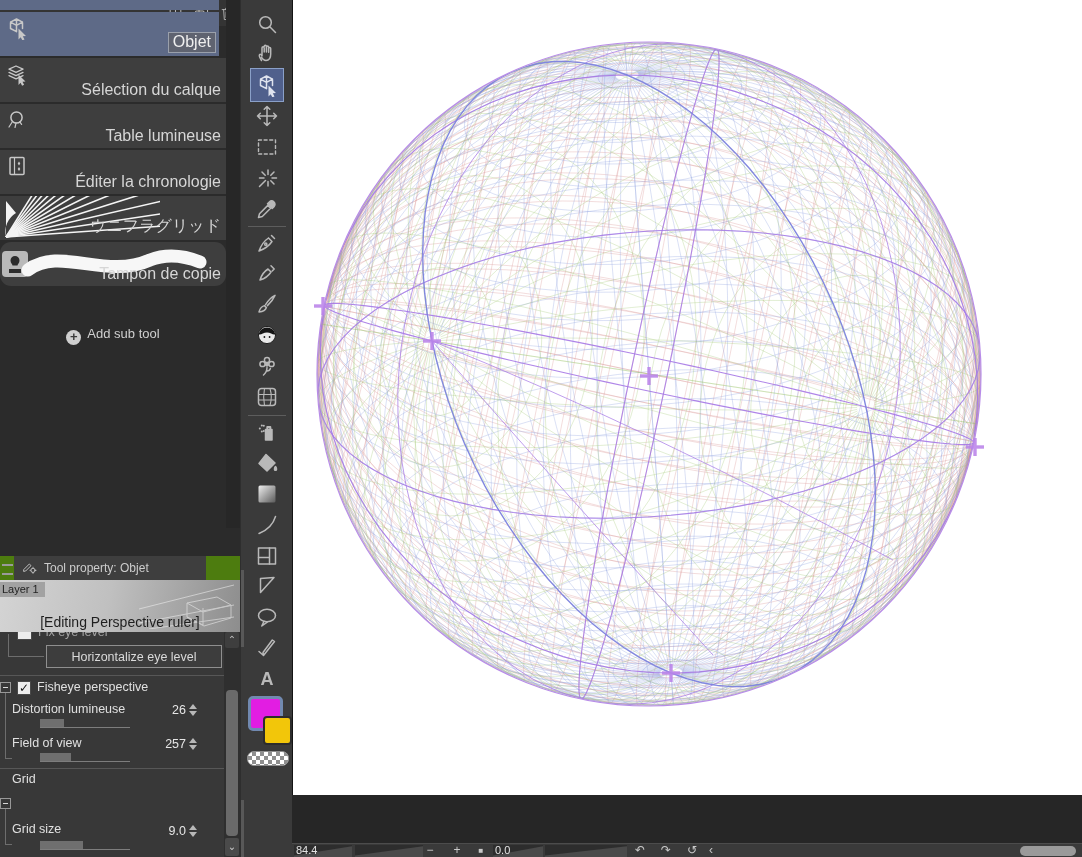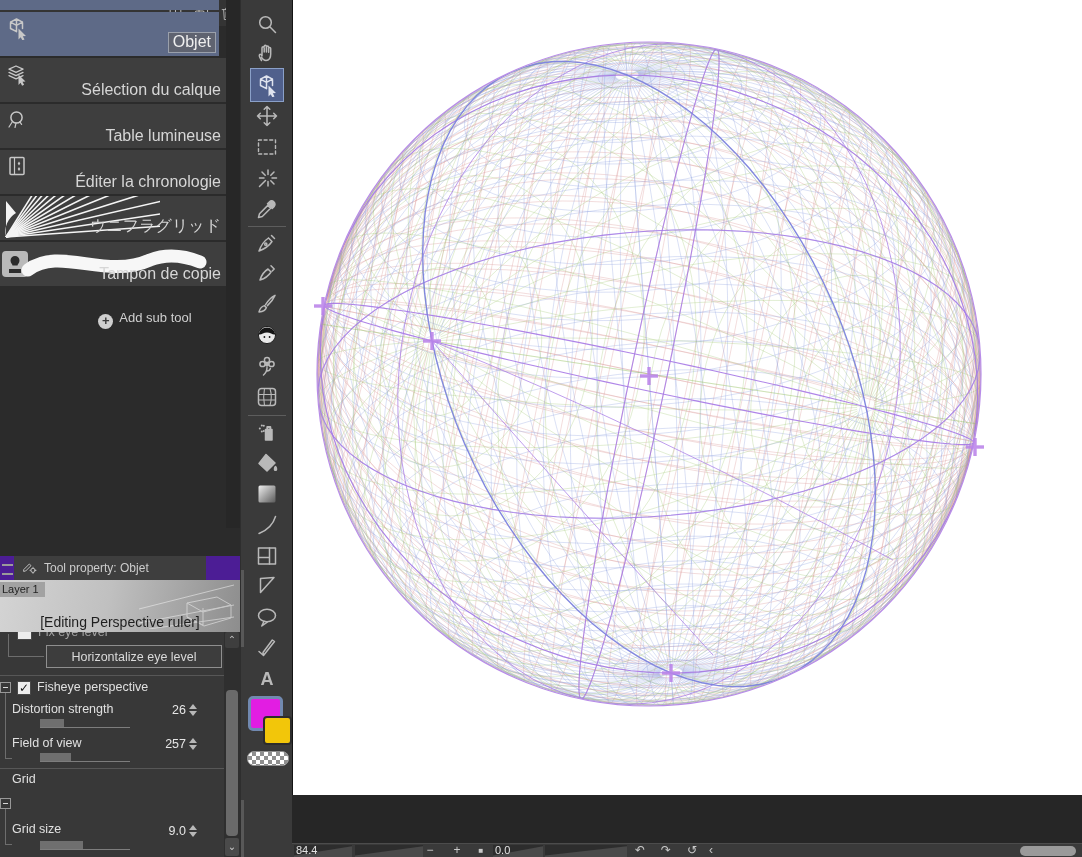--- a/index.html
+++ b/index.html
@@ -12,28 +12,28 @@
   #subtool-panel{left:0;top:0;width:240px;height:556px;background:#2b2b2b;}
   #subtool-gutter{left:226px;top:0;width:14px;height:528px;background:#272727;}
   .st-row{position:absolute;left:0;width:226px;height:44px;background:#3e3e3e;}
   .st-row.sel{background:#5e6a87;width:219px;}
   .st-partial{left:0;top:0;width:219px;height:10px;background:#5e6a87;}
   .st-icon{position:absolute;left:5px;top:4px;width:24px;height:24px;color:#c8c8c8;}
   .st-icon svg{width:24px;height:24px;}
   .st-label{position:absolute;right:5px;bottom:3px;font-size:16px;color:#d6d6d6;white-space:nowrap;}
   .st-label.badge{background:#5f6370;border:1px solid #9aa0ab;padding:0 4px 1px 4px;color:#efefef;right:3px;}
   .st-thumb{position:absolute;left:0;top:0;height:44px;}
-  #add-subtool{left:0;top:306px;width:226px;height:24px;text-align:center;font-size:13px;color:#cfcfcf;line-height:24px;cursor:default;padding-left:32px;}
+  #add-subtool{left:0;top:322px;width:226px;height:24px;text-align:center;font-size:13px;color:#cfcfcf;line-height:24px;cursor:default;}
   #add-subtool .plus{display:inline-block;vertical-align:-3px;margin-right:6px;width:15px;height:15px;border-radius:50%;background:#cfcfcf;color:#3a3a3a;font-size:13px;line-height:14px;font-weight:bold;text-align:center;}
   #st-footer{left:0;top:528px;width:240px;height:26px;background:#343434;display:flex;justify-content:flex-end;align-items:center;gap:9px;padding-right:4px;box-sizing:border-box;}
   #st-footer .f-icon{width:17px;height:17px;color:#b5b5b5;}
   #st-footer svg{width:17px;height:17px;}
   
   #tool-property{left:0;top:556px;width:240px;height:301px;background:#383838;}
-  #tp-header{position:absolute;left:0;top:0;width:240px;height:24px;background:#4c1d95;}
+  #tp-header{position:absolute;left:0;top:0;width:240px;height:24px;background:#4d7c0f;}
   #tp-menu{position:absolute;left:2px;top:8px;width:11px;height:7px;border-top:2px solid #9a9a9a;border-bottom:2px solid #9a9a9a;}
   #tp-tab{position:absolute;left:14px;top:0;height:24px;width:192px;background:#3e3e3e;}
   #tp-tab .t-icon{position:absolute;left:8px;top:4px;width:16px;height:16px;color:#c0c0c0;}
   #tp-tab .t-icon svg{width:16px;height:16px;}
   #tp-tab .t-label{position:absolute;left:30px;top:5px;font-size:12px;color:#cccccc;white-space:nowrap;}
   #tp-banner{position:absolute;left:0;top:24px;width:240px;height:52px;background:linear-gradient(100deg,#d4d4d4 0%,#c0c0c0 45%,#8d8d8d 100%);overflow:hidden;}
   #tp-banner .layer-badge{position:absolute;left:0;top:2px;background:#a2a2a2;color:#232323;font-size:11px;padding:1px 6px 2px 2px;}
   #tp-banner .caption{position:absolute;left:0;right:0;bottom:2px;text-align:center;color:#1f1f1f;font-size:14px;}
   #tp-banner .cube{position:absolute;right:6px;top:3px;opacity:.55;}
   #tp-body{position:absolute;left:0;top:76px;width:224px;height:225px;background:#383838;}
@@ -140,21 +140,21 @@
             <path d="M6 41 L132.4 -65.1"></path>
             <path d="M6 41 L123.7 -74.7"></path>
             <path d="M6 41 L114.2 -83.5"></path>
             <path d="M6 41 L104.1 -91.6"></path>
             <path d="M6 41 L93.4 -98.9"></path>
           </g>
           <path d="M6 41 a22 22 0 0 1 10 -24 L6 5 Z" fill="#f4f4f4"></path>
         </svg>
         <span class="st-label">ウニフラグリッド</span>
       </div>
-      <div class="st-row" style="top: 242px;">
+      <div class="st-row" style="top: 242px; border-radius: 11px;">
         <svg class="st-thumb" width="210" height="44" viewBox="0 0 210 44">
           <rect x="2" y="9" width="26" height="26" rx="4" fill="#b9b9b9"></rect>
           <path d="M15 14 a4.5 4.5 0 0 1 4.5 4.5 c0 2.5-2 3.5-2 5 h-5 c0-1.5-2-2.5-2-5 A4.5 4.5 0 0 1 15 14 Z M9 27 h12 v4 h-12 Z" fill="#2d2d2d"></path>
           <path d="M28 28 C 60 4 105 38 150 18 C 168 11 185 14 200 20" stroke="#f7f7f7" stroke-width="13" fill="none" stroke-linecap="round"></path>
         </svg>
         <span class="st-label">Tampon de copie</span>
       </div>
     </div>
   <div id="add-subtool" class="abs">
     <span class="plus">+</span><span>Add sub tool</span>
@@ -218,21 +218,21 @@
     <div id="btn-horizontalize">Horizontalize eye level</div>
     <div class="tp-sep" style="top:43px"></div>
 
     <div class="collapse-box" style="top:50px"></div>
     <span class="prop-check" style="top:49px">✓</span>
     <span class="prop-label" style="left:37px;top:48px">Fisheye perspective</span>
 
     <div class="tree" style="left:5px;top:61px;width:1px;height:66px"></div>
     <div class="tree" style="left:5px;top:126px;width:7px;height:1px"></div>
 
-    <span class="prop-label" style="left:12px;top:70px">Distortion strength</span>
+    <span class="prop-label" style="left:12px;top:70px">Distortion lumineuse</span>
     <span class="prop-value" style="top:71px">26</span>
     <span class="spinner" style="top:71px">
         <span class="up"></span>
         <span class="dn"></span>
       </span>
     <div class="ps-track" style="top:87px">
         <div class="ps-fill" style="width: 27%;"></div>
       </div>
 
     <span class="prop-label" style="left:12px;top:104px">Field of view</span>

